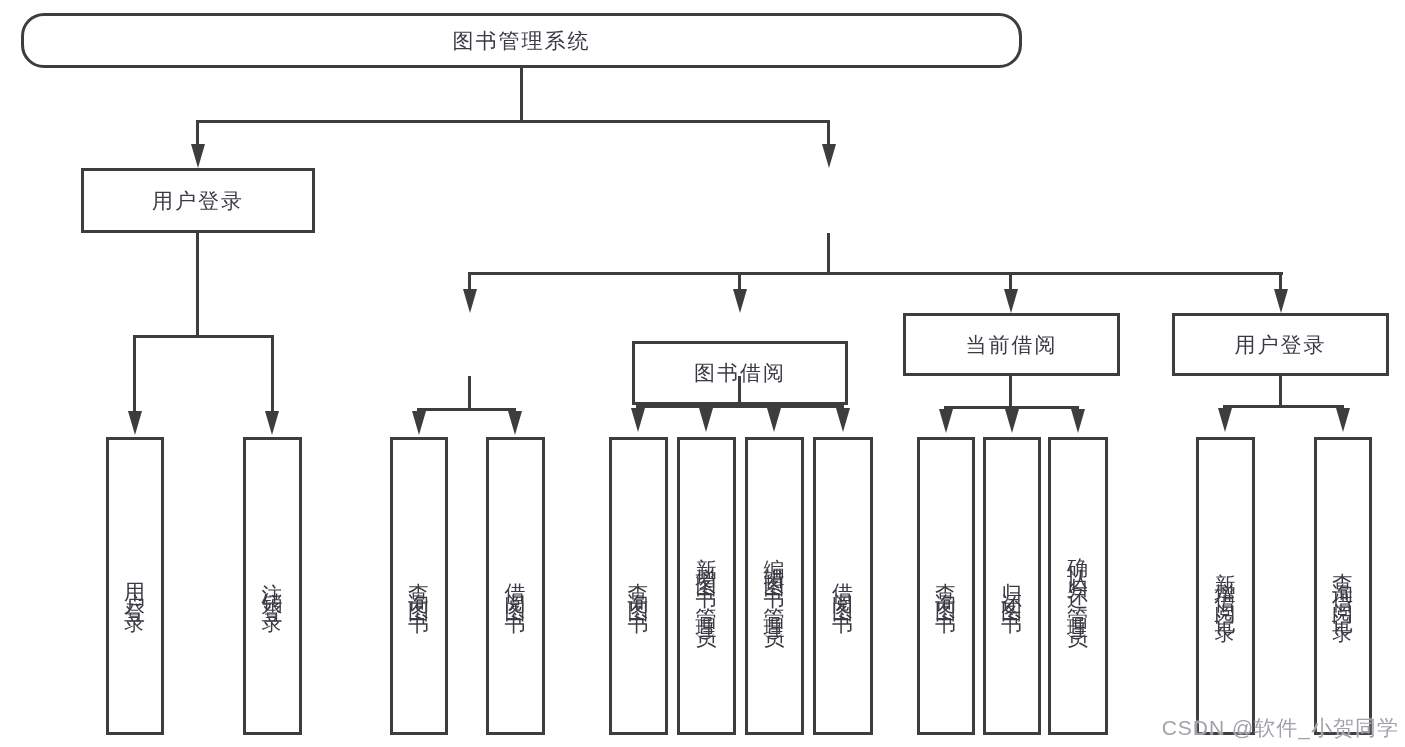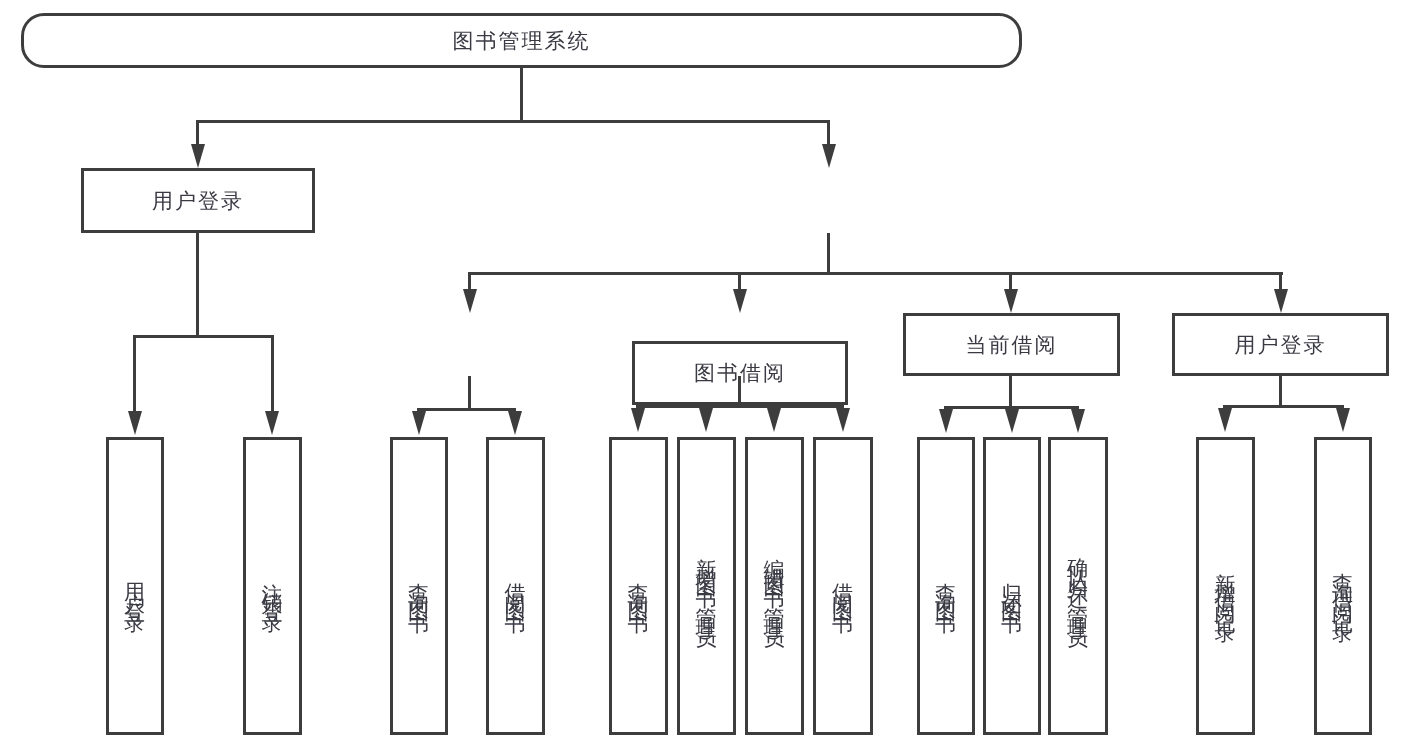--- a/index.html
+++ b/index.html
@@ -125,14 +125,15 @@
   <div class="box vbox" style="left:745px;top:437px;width:59px;height:298px;">编辑图书（管理员）</div>
   <div class="box vbox" style="left:813px;top:437px;width:60px;height:298px;">借阅图书</div>
 
   <div class="box vbox" style="left:917px;top:437px;width:58px;height:298px;">查询图书</div>
   <div class="box vbox" style="left:983px;top:437px;width:58px;height:298px;">归还图书</div>
   <div class="box vbox" style="left:1048px;top:437px;width:60px;height:298px;">确认归还（管理员）</div>
 
   <div class="box vbox" style="left:1196px;top:437px;width:59px;height:298px;">新增借阅记录</div>
   <div class="box vbox" style="left:1314px;top:437px;width:58px;height:298px;">查询借阅记录</div>
 
+  <div class="watermark">CSDN @软件_小贺同学</div>
 
 </div>
 
 </body></html>

